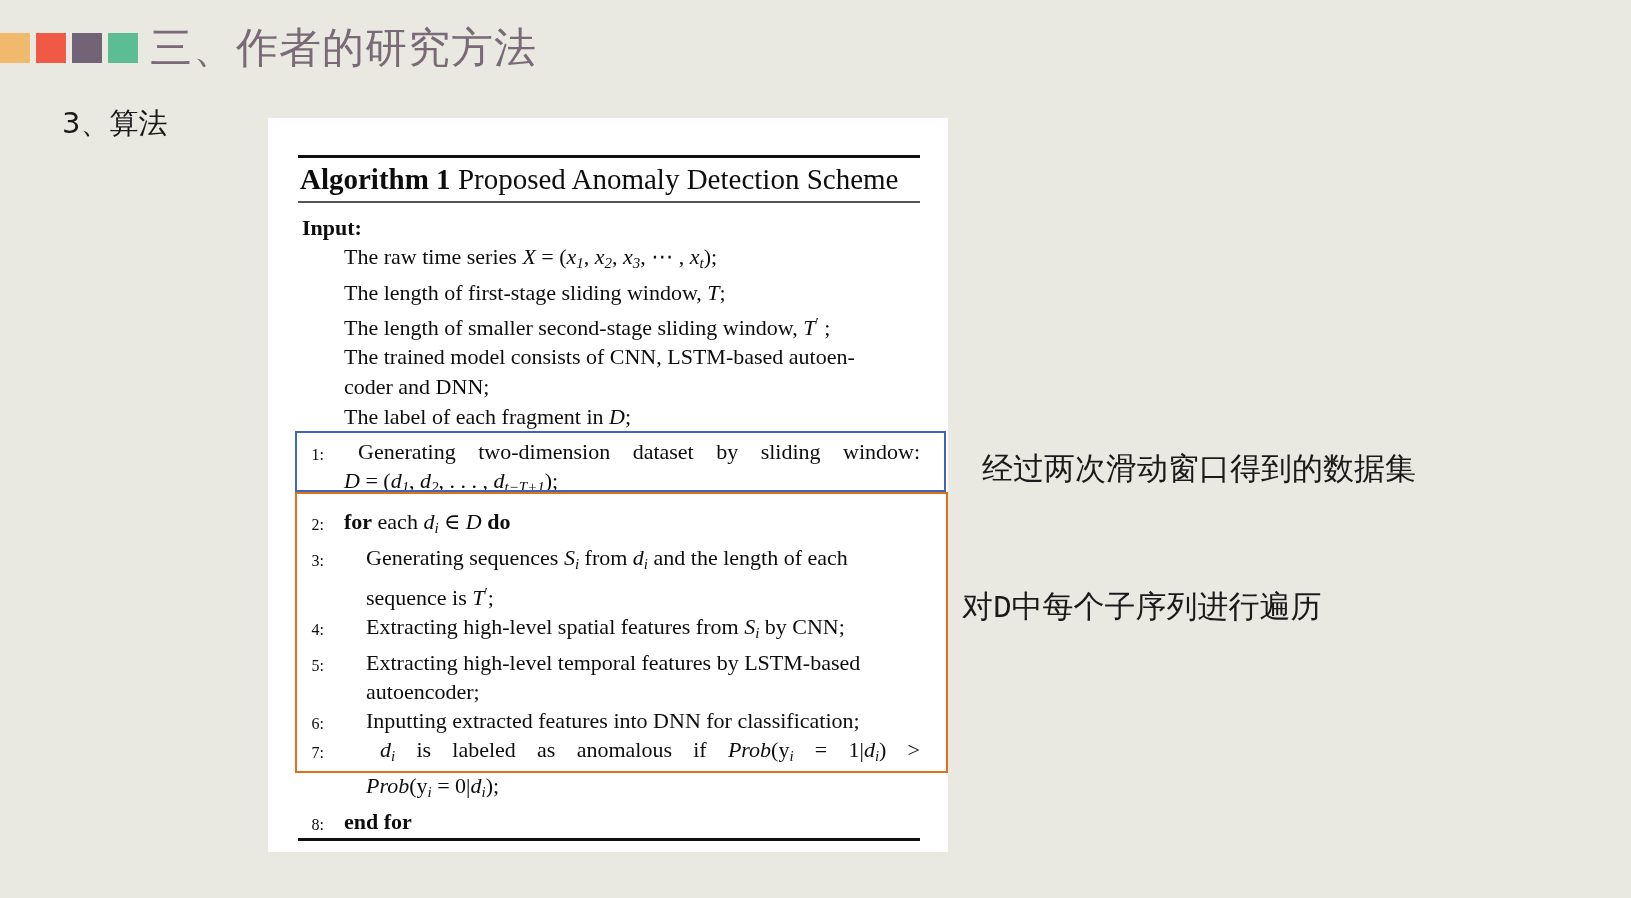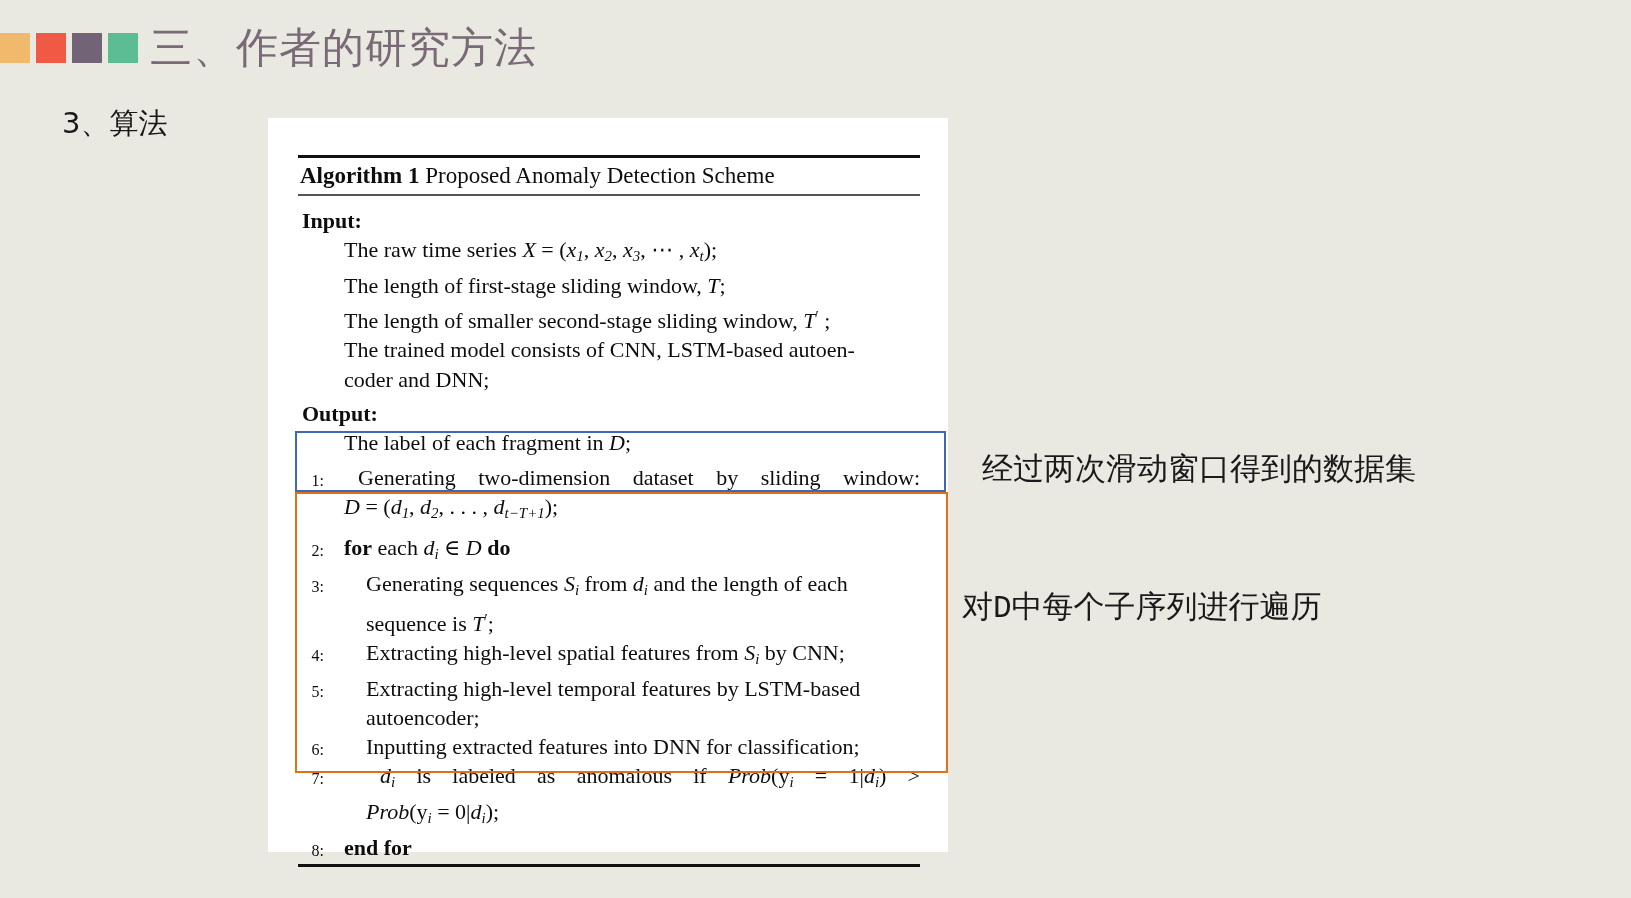--- a/index.html
+++ b/index.html
@@ -77,21 +77,21 @@
     background: #111;
     width: 100%;
   }
   .rule-thin {
     height: 1.5px;
     background: #555;
     width: 100%;
   }
 
   .algo-title {
-    font-size: 23px;
+    font-size: 29px;
     padding: 5px 2px 5px 2px;
     white-space: nowrap;
   }
   .algo-title b { font-weight: bold; }
 
   .sec-head {
     font-size: 22px;
     font-weight: bold;
     padding: 12px 0 1px 4px;
   }
@@ -204,21 +204,20 @@
     <div class="plain">
       The length of first-stage sliding window, <i>T</i>;
     </div>
     <div class="plain">
       The length of smaller second-stage sliding window, <i>T</i><span class="sup">′</span> ;
     </div>
     <div class="plain" style="padding-right:6px;">
       The trained model consists of CNN, LSTM-based autoen-<br>coder and DNN;
     </div>
 
-    <div class="sec-head" style="padding-top:6px;">Output:</div>
 
     <div class="plain">
       The label of each fragment in <i>D</i>;
     </div>
 
     <div class="ln" style="margin-top:5px;">
       <span class="num">1:</span>
       <span class="j">Generating&nbsp; two-dimension&nbsp; dataset&nbsp; by&nbsp; sliding&nbsp; window:</span>
       <span class="body"><i>D</i> = (<i>d<span class="sub">1</span></i>, <i>d<span class="sub">2</span></i>, . . . , <i>d<span class="sub">t−T+1</span></i>);</span>
     </div>

